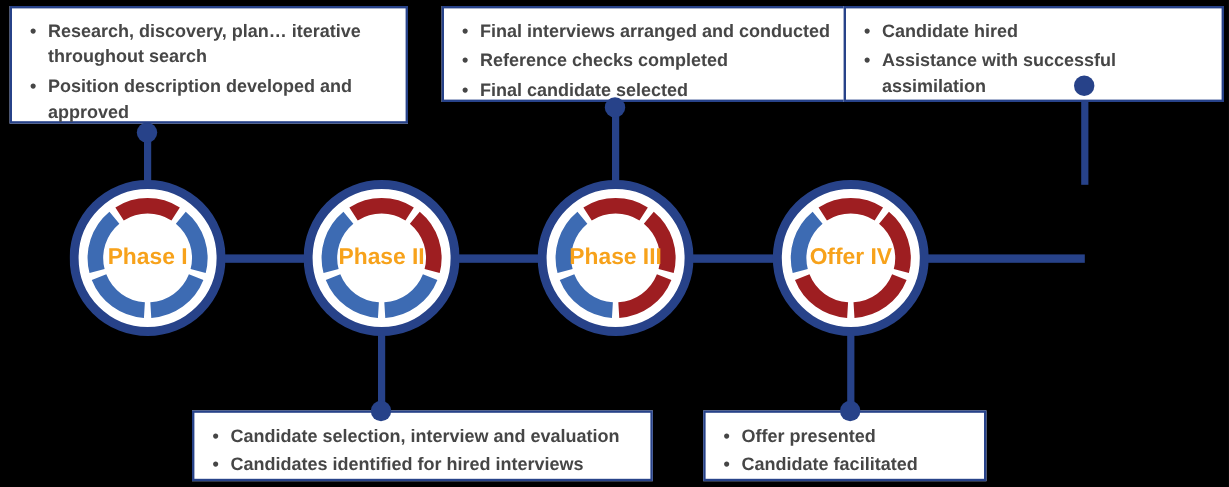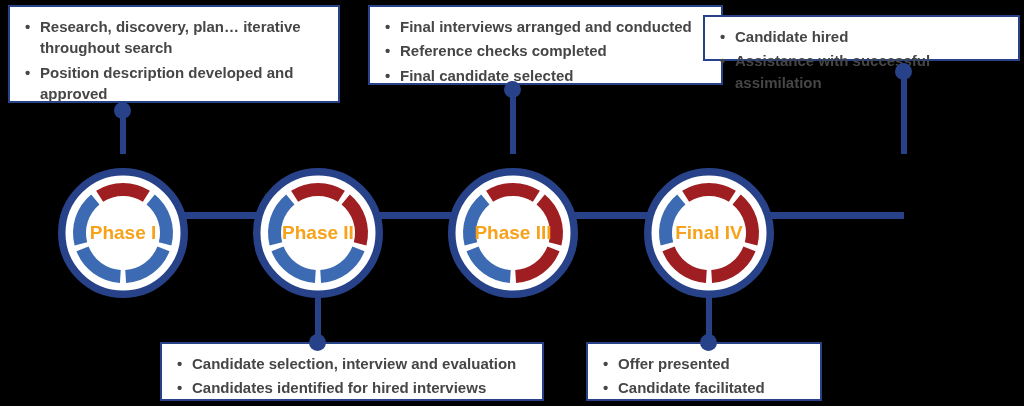--- a/index.html
+++ b/index.html
@@ -21,21 +21,21 @@
   }
   .v-line{
     position:absolute;width:6px;background:var(--navy);z-index:1;
   }
   .dot{
     position:absolute;width:17px;height:17px;border-radius:50%;
     background:var(--navy);z-index:4;
   }
   
   .phase-node{
-    position:absolute;width:130px;height:130px;top:168px;z-index:2;
+    position:absolute;width:130px;height:130px;top:150px;z-index:2;
   }
   .phase-node svg{position:absolute;left:0;top:0;width:130px;height:130px;}
   .phase-label{
     position:absolute;left:0;top:53px;width:130px;height:24px;
     text-align:center;font-weight:bold;font-size:19px;letter-spacing:0px;
     color:var(--orange);line-height:24px;
   }
   
   .callout{
     position:absolute;background:var(--box-bg);
@@ -107,39 +107,39 @@
   </div>
   <div class="phase-node" style="left:644px;">
     <svg viewBox="0 0 130 130">
         <circle cx="65" cy="65" r="61.25" fill="#FFFFFF" stroke="#274289" stroke-width="7.5"></circle>
         <path d="M 41.62746703691316 28.31247210713947 A 43.5 43.5 0 0 1 88.37253296308684 28.31247210713947" fill="none" stroke="#9E1E21" stroke-width="13"></path>
         <path d="M 92.66940258208274 31.434330622634178 A 43.5 43.5 0 0 1 107.11442235644769 75.8915301763682" fill="none" stroke="#9E1E21" stroke-width="13"></path>
         <path d="M 105.47316420721808 80.94280336250692 A 43.5 43.5 0 0 1 67.65561146976628 108.41886373135121" fill="none" stroke="#9E1E21" stroke-width="13"></path>
         <path d="M 62.34438853023372 108.41886373135121 A 43.5 43.5 0 0 1 24.52683579278193 80.94280336250692" fill="none" stroke="#9E1E21" stroke-width="13"></path>
         <path d="M 22.885577643552317 75.89153017636822 A 43.5 43.5 0 0 1 37.33059741791727 31.434330622634178" fill="none" stroke="#3D6BB3" stroke-width="13"></path>
       </svg>
-    <div class="phase-label">Final IV</div>
+    <div class="phase-label">Offer IV</div>
   </div>
 
   <div class="callout" style="left:8px;top:5px;width:332px;height:98px;">
     <ul>
       <li>Research, discovery, plan… iterative throughout search</li>
       <li>Position description developed and approved</li>
     </ul>
   </div>
 
   <div class="callout" style="left:368px;top:5px;width:355px;height:80px;">
     <ul>
       <li>Final interviews arranged and conducted</li>
       <li>Reference checks completed</li>
       <li>Final candidate selected</li>
     </ul>
   </div>
 
-  <div class="callout" style="left:703px;top:15px;width:317px;height:46px;">
+  <div class="callout" style="left:703px;top:5px;width:317px;height:80px;">
     <ul>
       <li>Candidate hired</li>
       <li>Assistance with successful assimilation</li>
     </ul>
   </div>
 
   <div class="callout" style="left:160px;top:342px;width:384px;height:59px;">
     <ul>
       <li>Candidate selection, interview and evaluation</li>
       <li>Candidates identified for hired interviews</li>

